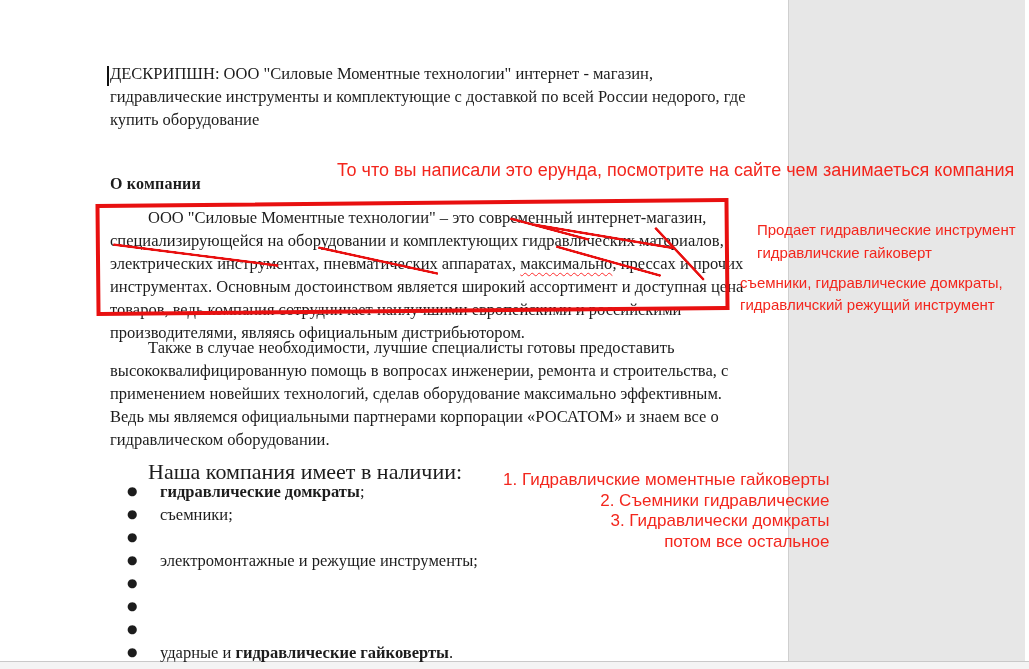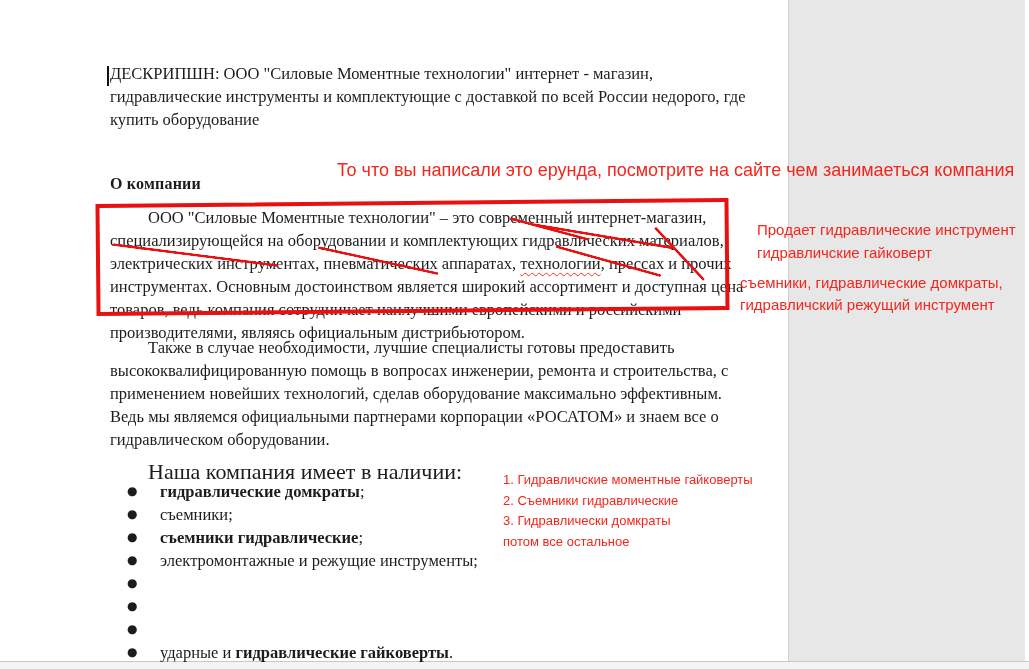--- a/index.html
+++ b/index.html
@@ -68,21 +68,21 @@
 
   
   .note{
     font-family:"Liberation Sans", sans-serif;
     color:var(--red-note);
     white-space:pre-line;
   }
   .top-note{ left:337px; top:161px; font-size:18px; line-height:18px; }
   .side-note-1{ left:757px; top:218px; font-size:15px; line-height:23px; width:280px; }
   .side-note-2{ left:740px; top:272px; font-size:15px; line-height:22px; width:300px; }
-  .priority-note{ left:503px; top:470px; font-size:13px; line-height:20.5px; }
+  .priority-note{ left:503px; top:470px; font-size:17px; line-height:20.5px;text-align:right; }
 
   .review-box{
     left:96px; top:201px; width:633px; height:112px;
     border:4px solid var(--red-mark);
     transform:rotate(-0.55deg);
     background:transparent;
   }
   .strike{
     height:0;
     border-top:3.5px solid var(--red-mark);
@@ -100,21 +100,21 @@
 <div class="abs caret"></div>
 
 <div class="abs doc-text descriptor">ДЕСКРИПШН: ООО "Силовые Моментные технологии" интернет - магазин,
 гидравлические инструменты и комплектующие с доставкой по всей России недорого, где
 купить оборудование</div>
 
 <h1 class="abs doc-heading">О компании</h1>
 
 <div class="abs doc-text about-para"><span>ООО "Силовые Моментные технологии" – это современный интернет-магазин,
 специализирующейся на оборудовании и комплектующих гидравлических материалов,
-электрических инструментах, пневматических аппаратах, </span><span class="squiggle">технологии</span><span>, прессах и прочих
+электрических инструментах, пневматических аппаратах, </span><span class="squiggle">максимально</span><span>, прессах и прочих
 инструментах. Основным достоинством является широкий ассортимент и доступная цена
 товаров, ведь компания сотрудничает наилучшими европейскими и российскими
 производителями, являясь официальным дистрибьютором.</span></div>
 
 <div class="abs doc-text second-para">Также в случае необходимости, лучшие специалисты готовы предоставить
 высококвалифицированную помощь в вопросах инженерии, ремонта и строительства, с
 применением новейших технологий, сделав оборудование максимально эффективным.
 Ведь мы являемся официальными партнерами корпорации «РОСАТОМ» и знаем все о
 гидравлическом оборудовании.</div>
 
@@ -124,21 +124,20 @@
     <li>
       <span class="bullet-dot">●</span>
       <span><span class="b">гидравлические домкраты</span><span>;</span></span>
     </li>
     <li>
       <span class="bullet-dot">●</span>
       <span><span>съемники;</span></span>
     </li>
     <li>
       <span class="bullet-dot">●</span>
-      <span><span class="b">съемники гидравлические</span><span>;</span></span>
     </li>
     <li>
       <span class="bullet-dot">●</span>
       <span><span>электромонтажные и режущие инструменты;</span></span>
     </li>
     <li>
       <span class="bullet-dot">●</span>
     </li>
     <li>
       <span class="bullet-dot">●</span>

